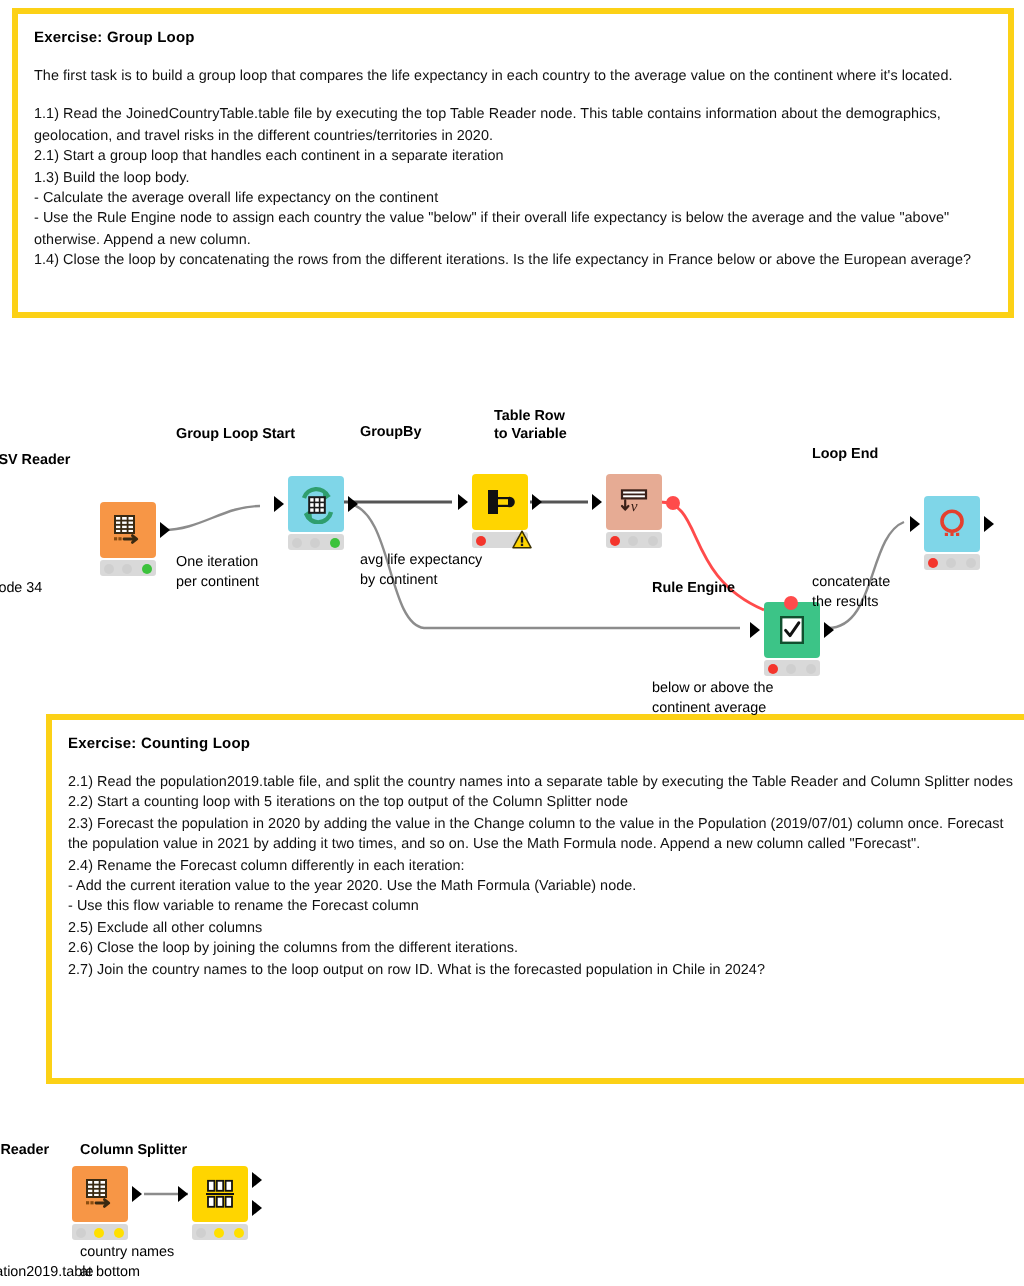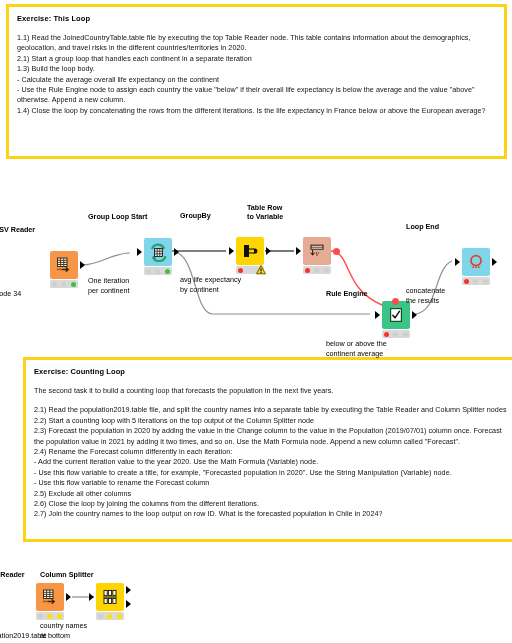--- a/index.html
+++ b/index.html
@@ -87,40 +87,39 @@
     width:7px;height:7px;border-radius:50%;border:0;
     background:#ff4b4b;position:absolute;
   }
   .icon{display:block;}
 </style>
 </head>
 <body>
 
 <div class="annot" id="annot-group-loop">
   <div class="annot-inner">
-    <div class="annot-title">Exercise: This Loop</div>
+    <div class="annot-title">Exercise: Group Loop</div>
+    <p>The first task is to build a group loop that compares the life expectancy in each country to the average value on the continent where it's located.</p>
     <p class="gap">1.1) Read the JoinedCountryTable.table file by executing the top Table Reader node. This table contains information about the demographics, geolocation, and travel risks in the different countries/territories in 2020.</p>
     <p>2.1) Start a group loop that handles each continent in a separate iteration</p>
     <p>1.3) Build the loop body.</p>
     <p>- Calculate the average overall life expectancy on the continent</p>
     <p>- Use the Rule Engine node to assign each country the value "below" if their overall life expectancy is below the average and the value "above" otherwise. Append a new column.</p>
     <p>1.4) Close the loop by concatenating the rows from the different iterations. Is the life expectancy in France below or above the European average?</p>
   </div>
 </div>
 
 <div class="annot" id="annot-counting-loop">
   <div class="annot-inner">
     <div class="annot-title">Exercise: Counting Loop</div>
-    <p>The second task it to build a counting loop that forecasts the population in the next five years.</p>
     <p class="gap">2.1) Read the population2019.table file, and split the country names into a separate table by executing the Table Reader and Column Splitter nodes</p>
     <p>2.2) Start a counting loop with 5 iterations on the top output of the Column Splitter node</p>
     <p>2.3) Forecast the population in 2020 by adding the value in the  Change  column to the value in the  Population (2019/07/01)  column once. Forecast the population value in 2021 by adding it two times, and so on. Use the Math Formula node. Append a new column called "Forecast".</p>
     <p>2.4) Rename the  Forecast column differently in each iteration:</p>
     <p>- Add the current iteration value to the year 2020. Use the Math Formula (Variable) node.</p>
-    <p>- Use this flow variable to create a title, for example, "Forecasted population in 2020". Use the String Manipulation (Variable) node.</p>
     <p>- Use this flow variable to rename the  Forecast column</p>
     <p>2.5) Exclude all other columns</p>
     <p>2.6) Close the loop by joining the columns from the different iterations.</p>
     <p>2.7) Join the country names to the loop output on row ID. What is the forecasted population in Chile in 2024?</p>
   </div>
 </div>
 
 <div class="wf">
   <svg width="512" height="643">
 

